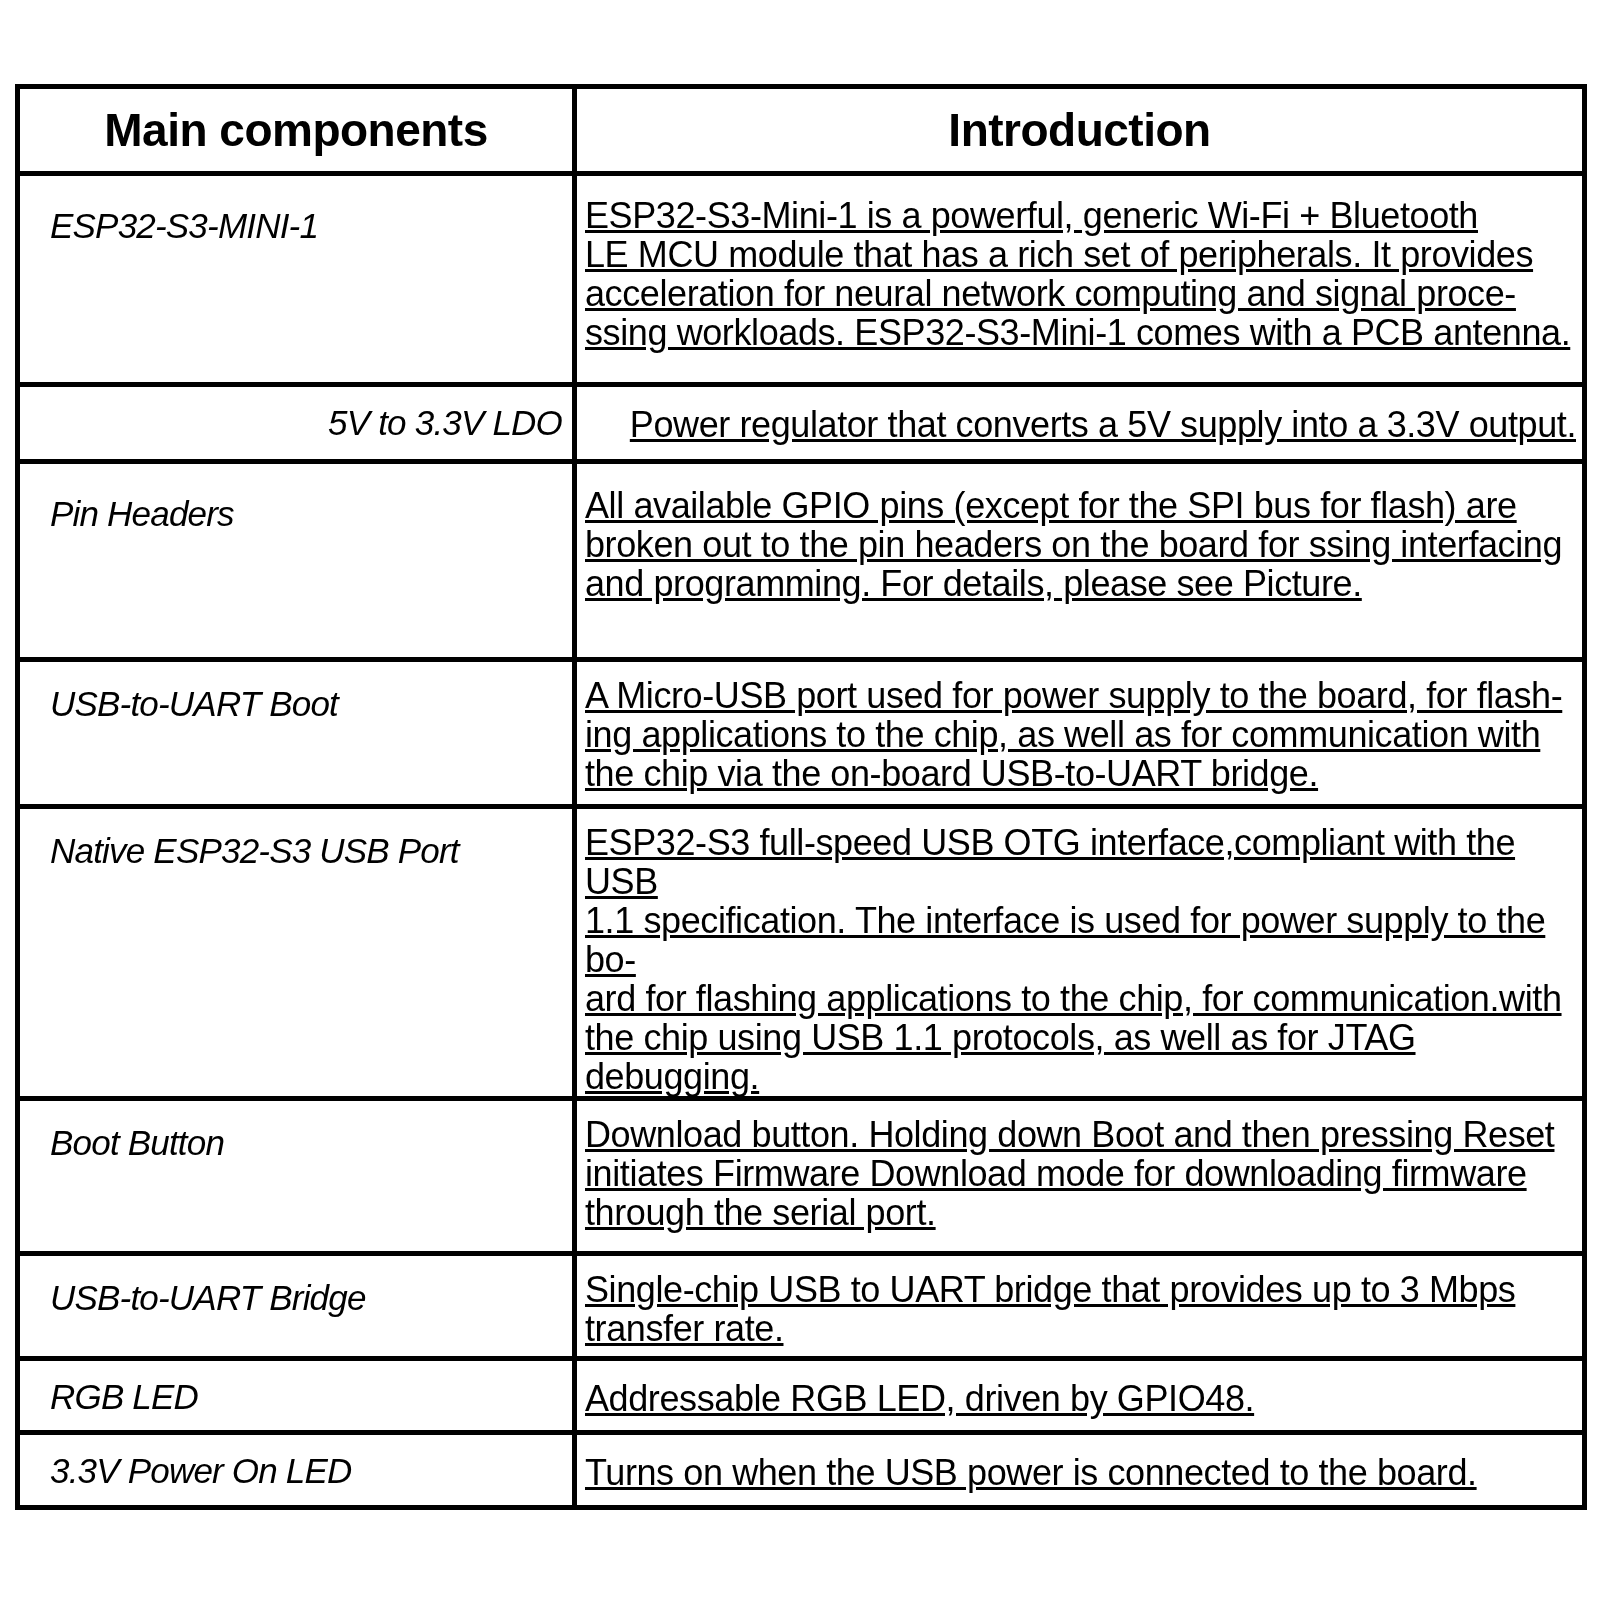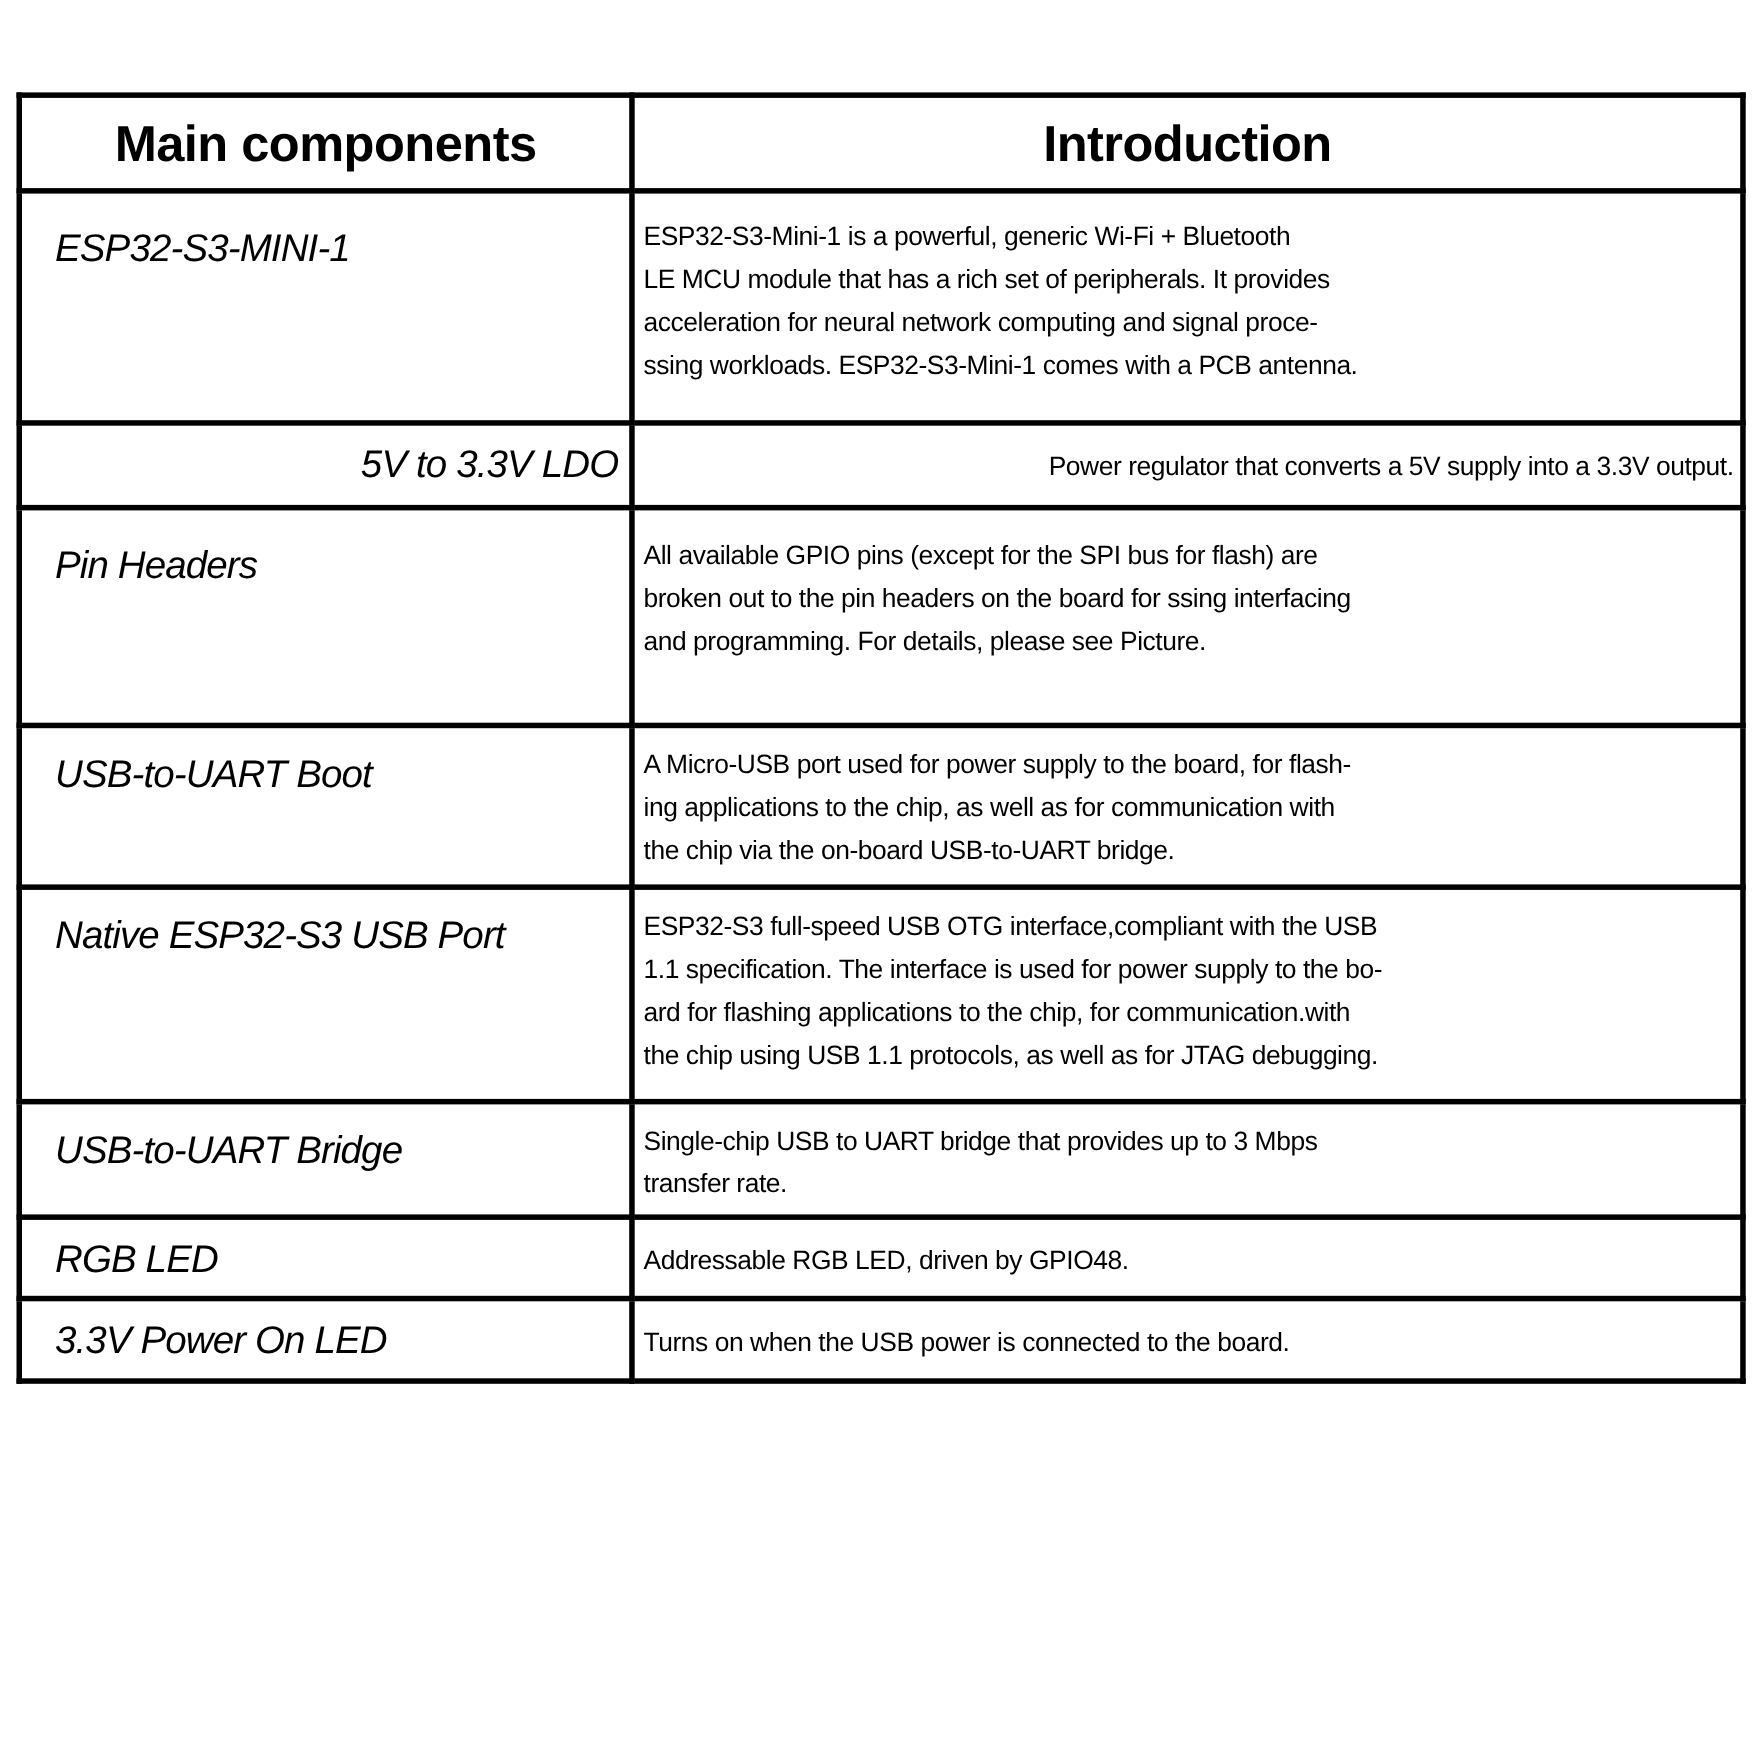--- a/index.html
+++ b/index.html
@@ -48,25 +48,26 @@
     padding: 0;
   }
   td.comp-cell {
     font-size: 35px;
     letter-spacing: -0.8px;
     padding: 22px 10px 0 30px;
     white-space: nowrap;
     font-style: italic;
   }
   td.intro-cell {
-    font-size: 24px;
+    font-size: 36px;
     letter-spacing: -0.4px;
     line-height: 39px;
     padding: 14px 6px 0 8px;
     white-space: pre-line;
+    text-decoration: underline;
   }
   
   tr.r2 td.comp-cell, tr.r7 td.comp-cell, tr.r9 td.comp-cell, tr.r10 td.comp-cell { padding-top: 16px; }
   tr.r2 td.intro-cell, tr.r7 td.intro-cell, tr.r9 td.intro-cell, tr.r10 td.intro-cell { padding-top: 18px; }
   tr.r1 td.comp-cell { padding-top: 30px; }
   tr.r1 td.intro-cell { padding-top: 20px; }
   tr.r3 td.comp-cell { padding-top: 30px; }
   tr.r3 td.intro-cell { padding-top: 22px; }
 </style>
 </head>
@@ -105,20 +106,26 @@
 ing applications to the chip, as well as for communication with
 the chip via the on-board USB-to-UART bridge.</td>
     </tr>
     <tr class="r5">
       <td class="comp-cell">Native ESP32-S3 USB Port</td>
       <td class="intro-cell">ESP32-S3 full-speed USB OTG interface,compliant with the USB
 1.1 specification. The interface is used for power supply to the bo-
 ard for flashing applications to the chip, for communication.with
 the chip using USB 1.1 protocols, as well as for JTAG debugging.</td>
     </tr>
+    <tr class="r6">
+      <td class="comp-cell">Boot Button</td>
+      <td class="intro-cell">Download button. Holding down Boot and then pressing Reset
+initiates Firmware Download mode for downloading firmware
+through the serial port.</td>
+    </tr>
     <tr class="r8">
       <td class="comp-cell">USB-to-UART Bridge</td>
       <td class="intro-cell">Single-chip USB to UART bridge that provides up to 3 Mbps
 transfer rate.</td>
     </tr>
     <tr class="r9">
       <td class="comp-cell">RGB LED</td>
       <td class="intro-cell">Addressable RGB LED, driven by GPIO48.</td>
     </tr>
     <tr class="r10">

